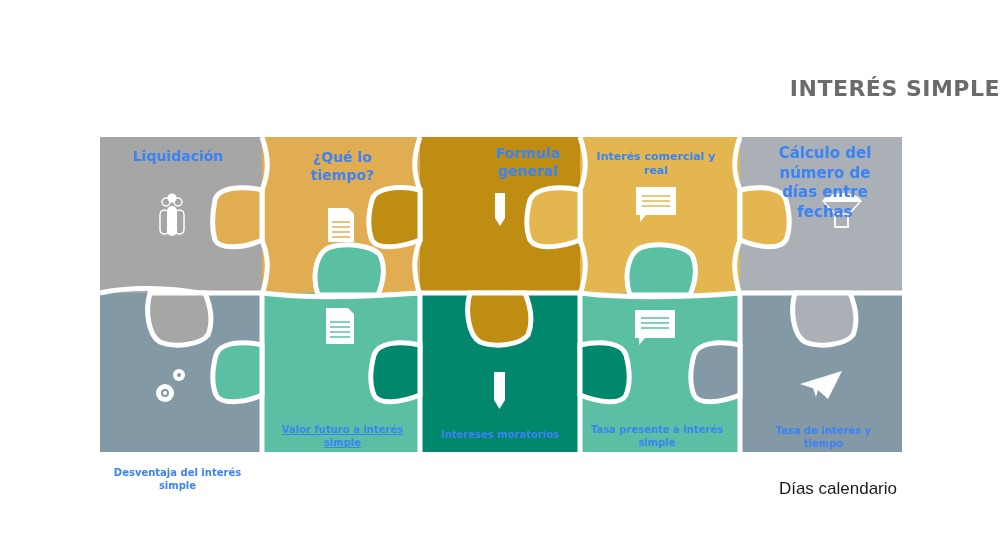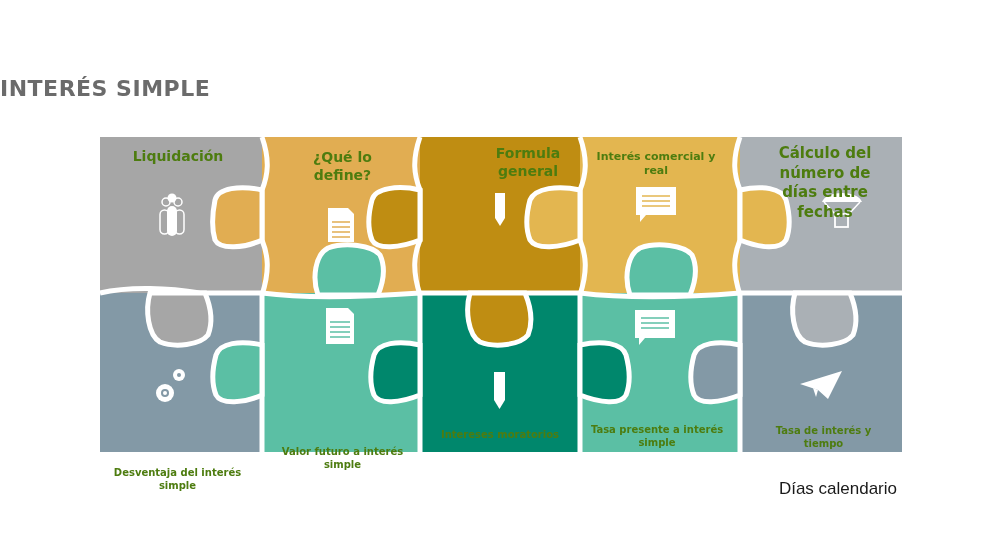--- a/index.html
+++ b/index.html
@@ -1,19 +1,19 @@
 <!DOCTYPE html>
 <html><head>
 <meta charset="utf-8">
 <style>
   html, body { margin:0; padding:0; background:#ffffff; }
   body { width:1000px; height:550px; position:relative; overflow:hidden; font-family:"DejaVu Sans", sans-serif; }
-  .title { position:absolute; left:0; width:1000px; top:76px; text-align:left; font-size:22px; font-weight:bold; color:#6b6b6b; letter-spacing:0.5px; }
+  .title { position:absolute; left:0; width:1000px; top:76px; text-align:right; font-size:22px; font-weight:bold; color:#6b6b6b; letter-spacing:0.5px; }
   svg.puzzle { position:absolute; left:0; top:0; }
-  .label { position:absolute; color:#4d7c0f; font-weight:bold; text-align:center; line-height:1.3; }
+  .label { position:absolute; color:#3b82f6; font-weight:bold; text-align:center; line-height:1.3; }
   .lg { font-size:14px; }
   .sm { font-size:10px; }
   .footer { position:absolute; right:103px; top:479px; font-size:17px; color:#1a1a1a; font-family:"Liberation Sans", sans-serif; }
 </style>
 </head>
 <body>
 
 <div class="title">INTERÉS SIMPLE</div>
 
 <svg class="puzzle" width="1000" height="550" viewBox="0 0 1000 550">
@@ -122,24 +122,24 @@
     <line x1="641" y1="323" x2="669" y2="323" stroke="#5bbfa4" stroke-width="1.5"></line>
     <line x1="641" y1="328" x2="669" y2="328" stroke="#5bbfa4" stroke-width="1.5"></line>
   </g>
   <g>
     <path d="M800 384 L 842 371 L 828 399 L 818 390 Z" fill="#fff"></path>
     <path d="M813 388 L 816 397 L 818 390" fill="#fff"></path>
   </g>
 </svg>
 
 <div class="label lg" style="left:112px; top:147px; width:132px;">Liquidación</div>
-<div class="label lg" style="left:300px; top:148px; width:85px;">¿Qué lo define?</div>
+<div class="label lg" style="left:300px; top:148px; width:85px;">¿Qué lo tiempo?</div>
 <div class="label lg" style="left:482px; top:144px; width:92px;">Formula general</div>
 <div class="label sm" style="left:590px; top:150px; width:132px; font-size:11px;">Interés comercial y real</div>
 <div class="label sm" style="left:760px; top:144px; width:130px; font-size:15px;">Cálculo del número de días entre fechas</div>
 
 <div class="label sm" style="left:105px; top:426px; width:145px;margin-top:40px;">Desventaja del interés simple</div>
-<div class="label sm" style="left:280px; top:445px; width:125px;">Valor futuro a interés simple</div>
+<div class="label sm" style="left:280px; top:423px; width:125px;text-decoration:underline;">Valor futuro a interés simple</div>
 <div class="label sm" style="left:430px; top:428px; width:140px;">Intereses moratorios</div>
 <div class="label sm" style="left:587px; top:423px; width:140px;">Tasa presente a interés simple</div>
 <div class="label sm" style="left:766px; top:424px; width:115px;">Tasa de interés y tiempo</div>
 
 <div class="footer">Días calendario</div>
 
 </body></html>

